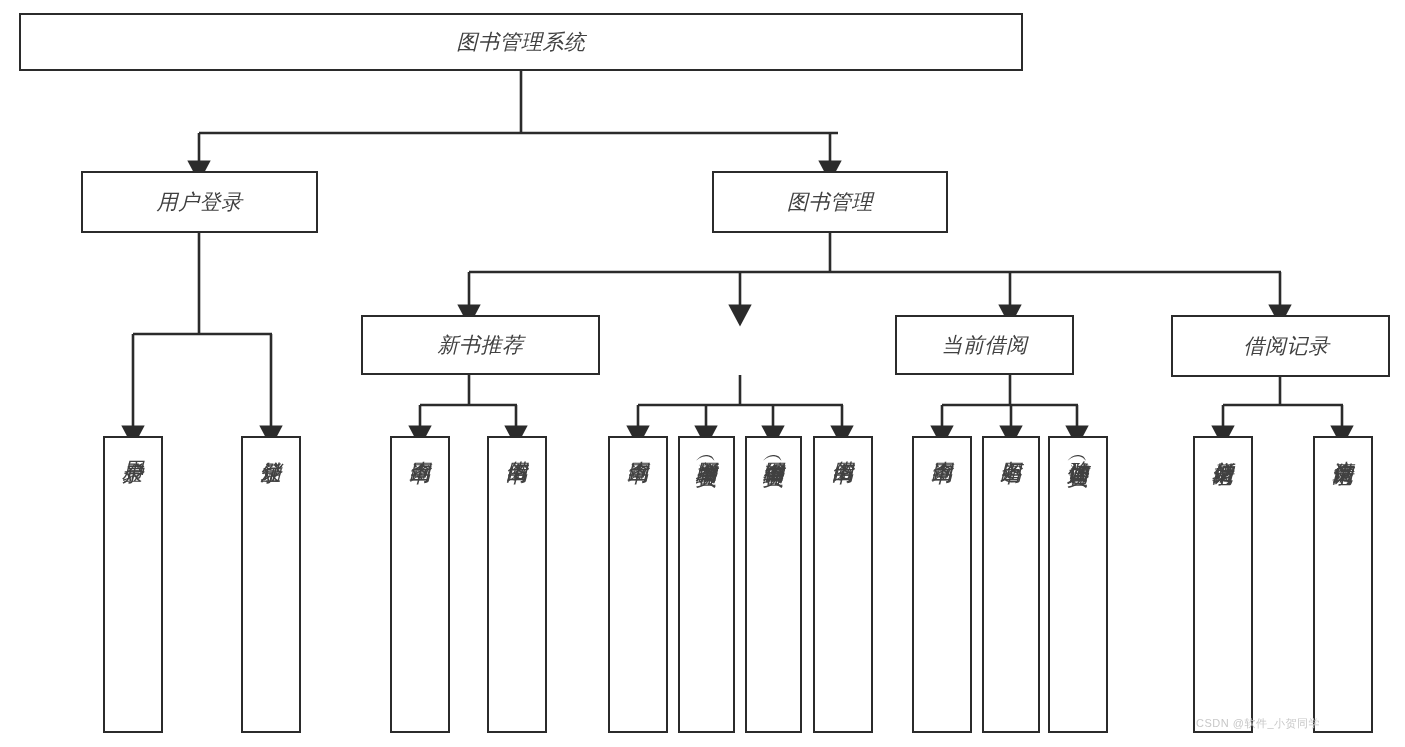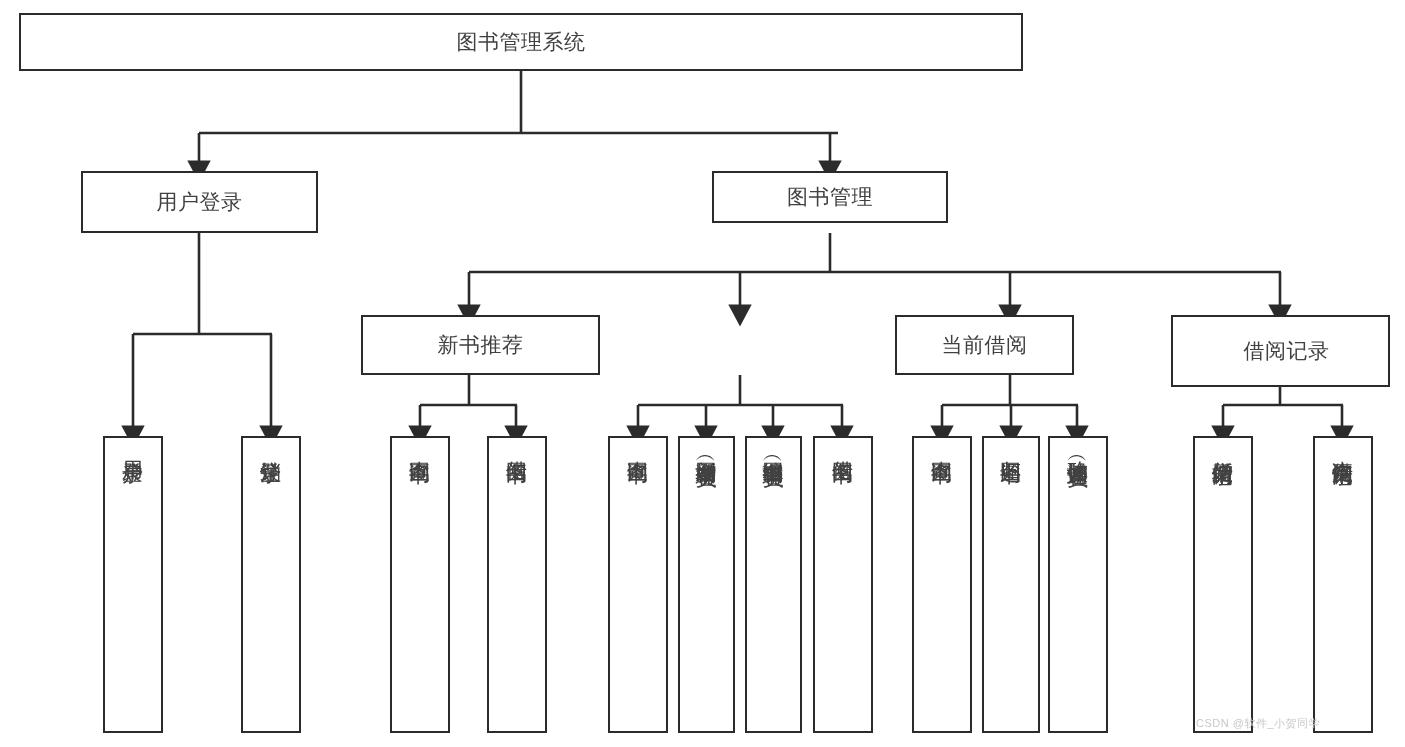--- a/index.html
+++ b/index.html
@@ -27,20 +27,21 @@
   }
   .node {
     position: absolute;
     box-sizing: border-box;
     background: #ffffff;
     border: 2.5px solid #2b2b2b;
     display: flex;
     align-items: center;
     justify-content: center;
     color: #404040;
+    font-style: italic;
   }
   .node .label {
     display: block;
     text-align: center;
     line-height: 1.12;
     color: #414141;
   }
   .node.h .label {
     font-size: 21px;
     letter-spacing: 0.5px;
@@ -121,31 +122,31 @@
     </g>
   </svg>
 
   <div class="node h" style="left:19px; top:13px; width:1004px; height:58px;">
     <span class="label">图书管理系统</span>
   </div>
 
   <div class="node h" style="left:81px; top:171px; width:237px; height:62px;">
     <span class="label">用户登录</span>
   </div>
-  <div class="node h" style="left:712px; top:171px; width:236px; height:52px;">
+  <div class="node h" style="left:712px; top:171px; width:236px; height:62px;">
     <span class="label">图书管理</span>
   </div>
 
   <div class="node h" style="left:361px; top:315px; width:239px; height:60px;">
     <span class="label">新书推荐</span>
   </div>
   <div class="node h" style="left:895px; top:315px; width:179px; height:60px;">
     <span class="label">当前借阅</span>
   </div>
-  <div class="node h" style="left:1171px; top:315px; width:219px; height:72px;padding-left:12px;">
+  <div class="node h" style="left:1171px; top:315px; width:219px; height:62px;padding-left:12px;">
     <span class="label">借阅记录</span>
   </div>
 
   <div class="node v" style="left:103px; top:436px; width:60px; height:297px;">
     <span class="label">用户登录</span>
   </div>
   <div class="node v" style="left:241px; top:436px; width:60px; height:297px;">
     <span class="label">注销登录</span>
   </div>
   <div class="node v" style="left:390px; top:436px; width:60px; height:297px;">

